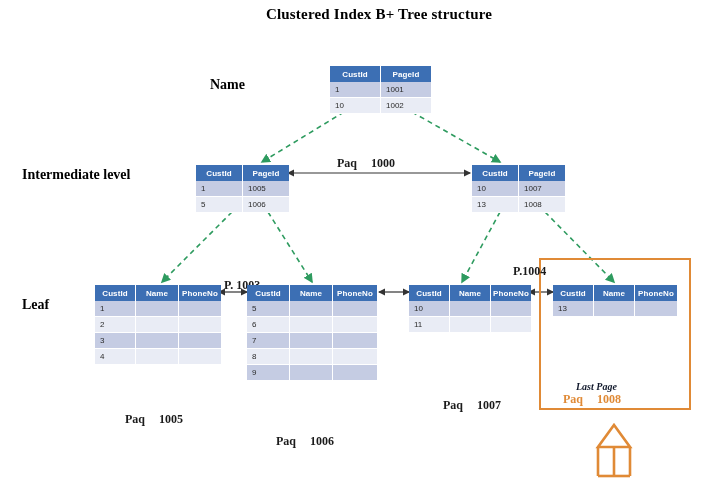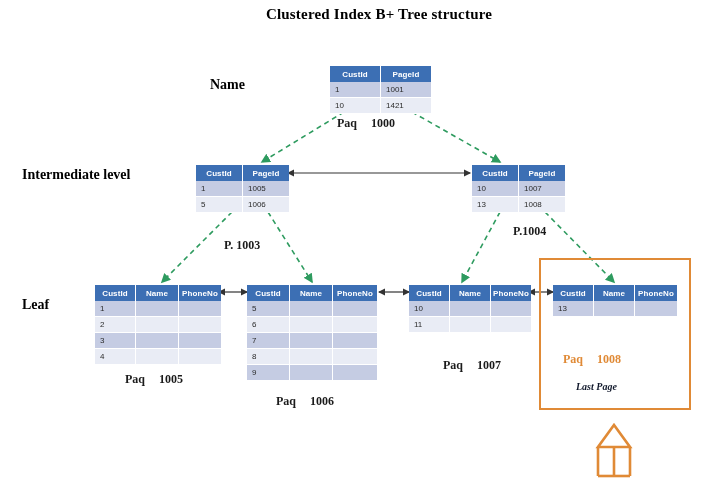--- a/index.html
+++ b/index.html
@@ -40,21 +40,21 @@
     border-right:1px solid #ffffff;border-bottom:1px solid #ffffff;
     text-align:left;
   }
   table.grid td:last-child{border-right:none;}
   table.grid tr.odd td{background:#C5CCE3;}
   table.grid tr.even td{background:#E9ECF5;}
   td.c-center{text-align:center;padding-left:0;}
 
   .caption{
     position:absolute;font-size:12px;font-weight:bold;color:#1b1b1b;
-    white-space:nowrap;z-index:3;
+    white-space:nowrap;z-index:3;margin-top:40px;
   }
   .caption .gap{display:inline-block;width:14px;}
   .caption.orange{color:#E08A36;}
 
   .lastpage-box{
     position:absolute;border:2px solid #E08A36;background:transparent;z-index:2;
   }
   .lastpage-text{
     position:absolute;font-size:10px;font-weight:bold;color:#0f172a;
     white-space:nowrap;z-index:3;font-style:italic;
@@ -114,21 +114,21 @@
           <th style="width:50px">PageId</th>
         </tr>
       </thead>
       <tbody>
         <tr class="odd">
           <td>1</td>
           <td>1001</td>
         </tr>
         <tr class="even">
           <td>10</td>
-          <td>1421</td>
+          <td>1002</td>
         </tr>
       </tbody>
     </table>
   </div>
   <div class="caption" style="left:337px;top:116px;">
     <span>Paq</span><span class="gap"></span><span>1000</span>
   </div>
 
   <div class="node" id="node-intermediate-left" style="left:196px;top:165px;">
     <table class="grid">

